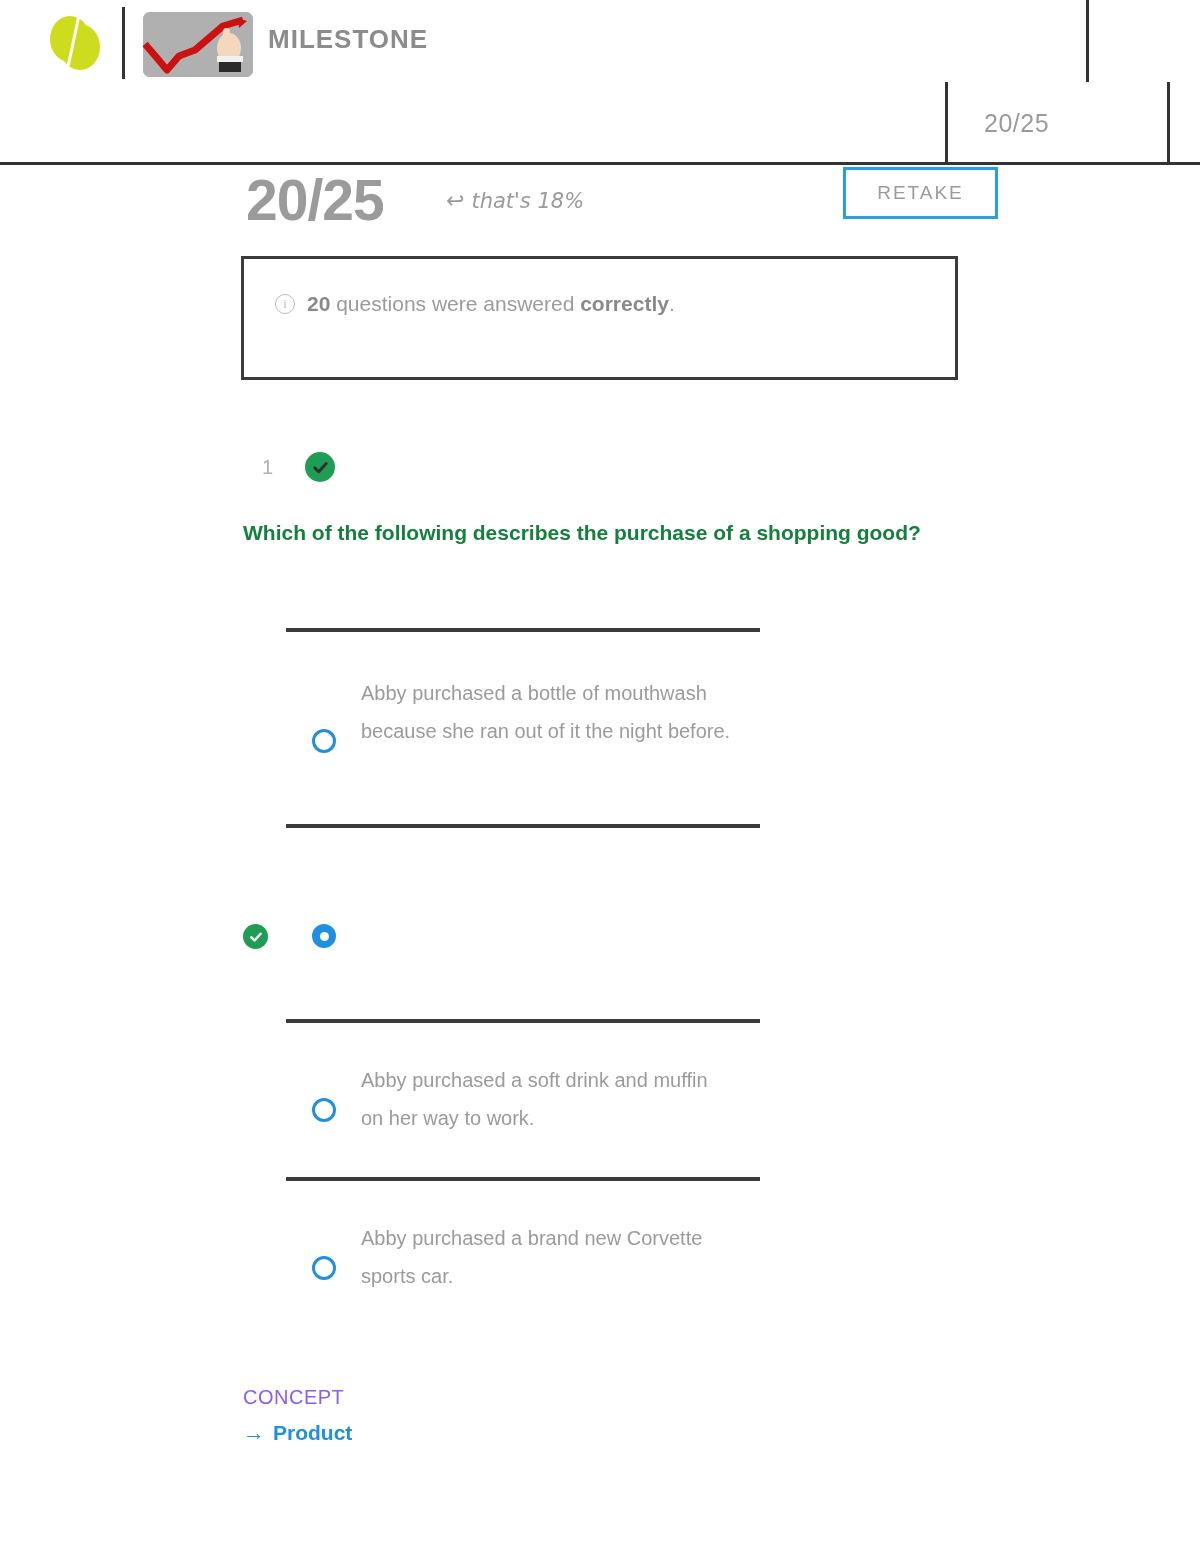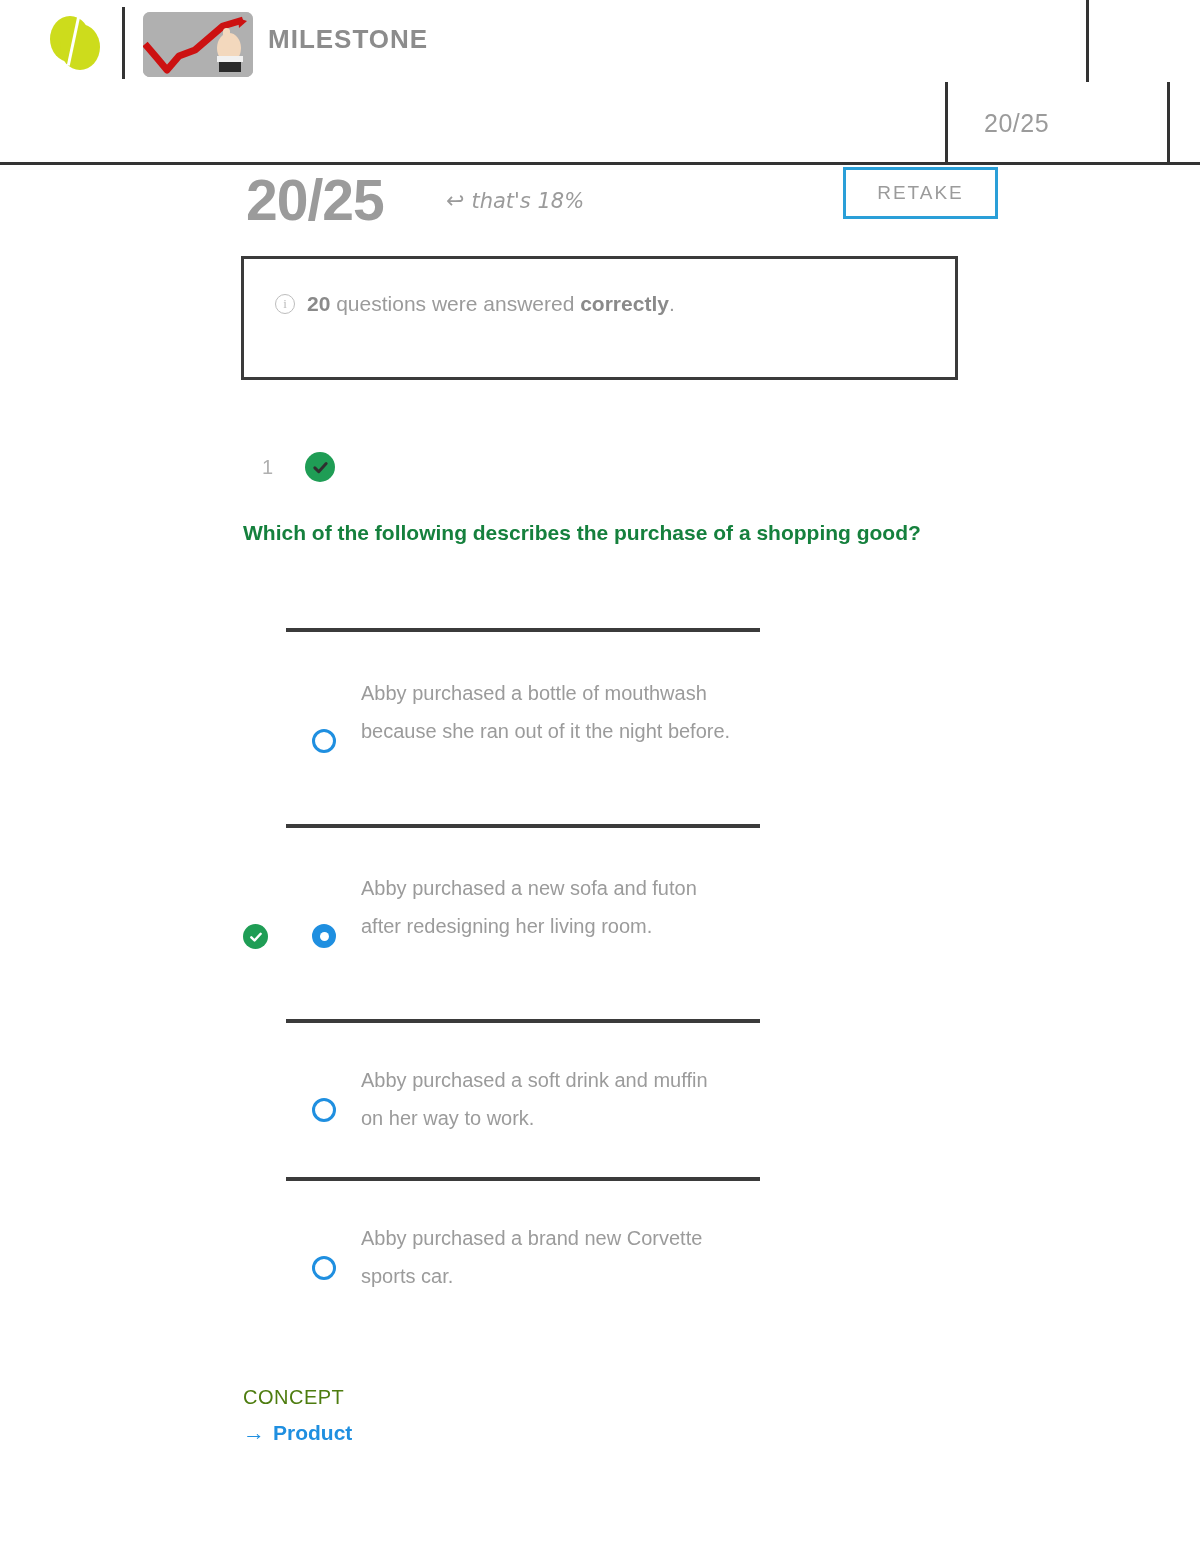--- a/index.html
+++ b/index.html
@@ -143,21 +143,21 @@
   .option .radio.filled::after {
     content:""; width:9px; height:9px; border-radius:50%; background:#ffffff;
   }
   .option .opt-text {
     position:absolute; left:361px; width:370px;
     font-size:20px; color:#9b9b9b; line-height:1.88;
   }
 
   
   .concept { position:absolute; left:243px; top:1386px; }
-  .concept-label { font-size:20px; color:#4d7c0f; letter-spacing:0.5px; }
+  .concept-label { font-size:20px; color:#8b5cf6; letter-spacing:0.5px; }
   .concept-link {
     margin-top:11px; font-size:21px; font-weight:bold; color:#1f8fe0;
     display:flex; align-items:center; gap:8px; cursor:pointer;
   }
   .concept-link .arrow { font-size:22px; font-weight:normal; }
 </style>
 </head>
 <body>
 
 <div class="page">
@@ -235,21 +235,20 @@
 
     <div class="option" style="height:195px;">
       <div class="sep"></div>
       <div class="row" style="height:195px;">
         <span class="correct-mark" style="top:100px;">
           <svg viewBox="0 0 24 24" xmlns="http://www.w3.org/2000/svg">
             <path d="M4 12.5 L9.5 18 L20 6.5" stroke="#ffffff" stroke-width="4.2" fill="none" stroke-linecap="round" stroke-linejoin="round"></path>
           </svg>
         </span>
         <span class="radio filled" style="top:100px;"></span>
-        <span class="opt-text" style="top:46px;">Abby purchased a new sofa and futon after redesigning her living room.</span>
       </div>
     </div>
 
     <div class="option" style="height:158px;">
       <div class="sep"></div>
       <div class="row" style="height:158px;">
         <span class="radio" style="top:79px;"></span>
         <span class="opt-text" style="top:43px;">Abby purchased a soft drink and muffin on her way to work.</span>
       </div>
     </div>

